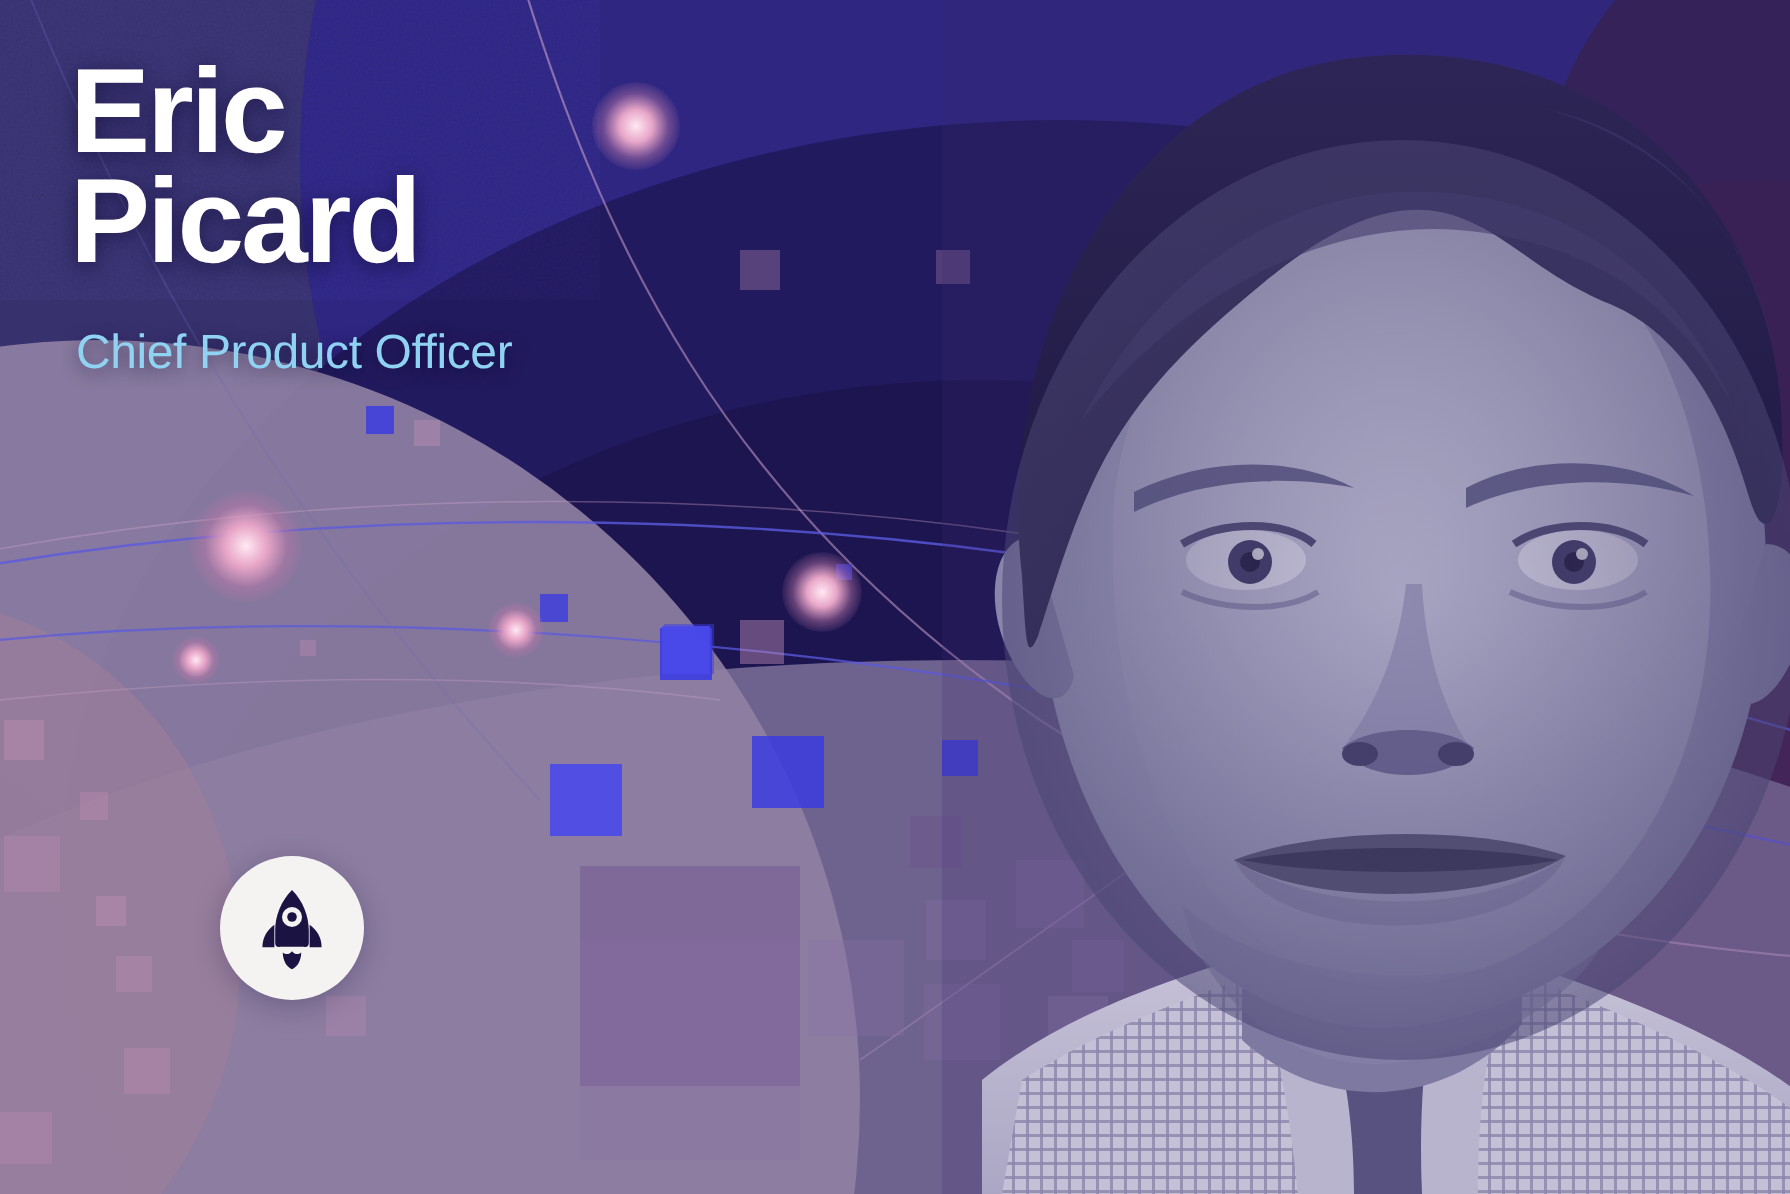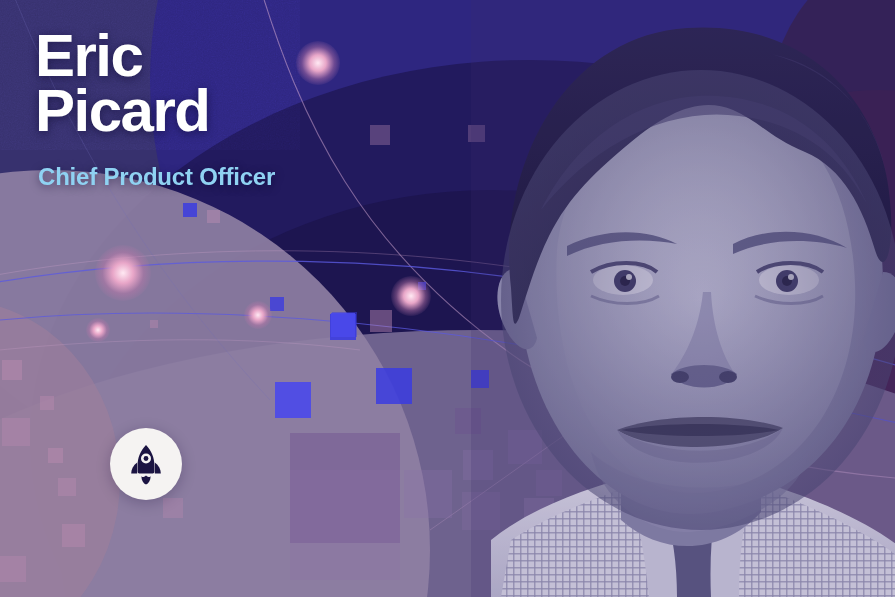--- a/index.html
+++ b/index.html
@@ -119,21 +119,21 @@
     font-size:60px;
     line-height:.92;
     letter-spacing:-1.5px;
     text-shadow:0 2px 10px rgba(10,6,40,.55);
     white-space:pre-line;
   }
   #role{
     position:absolute;left:38px;top:163px;
     color:#8fd2f2;
     font-family:"Liberation Sans",sans-serif;
-    font-weight:700;
+    font-weight:400;
     font-size:24px;
     letter-spacing:-0.2px;
     text-shadow:0 2px 8px rgba(10,6,40,.5);
   }
 
   
   #logo{position:absolute;left:28px;top:428px;}
   #logo-mark{
     width:72px;height:72px;border-radius:50%;
     background:#f5f3f2;

